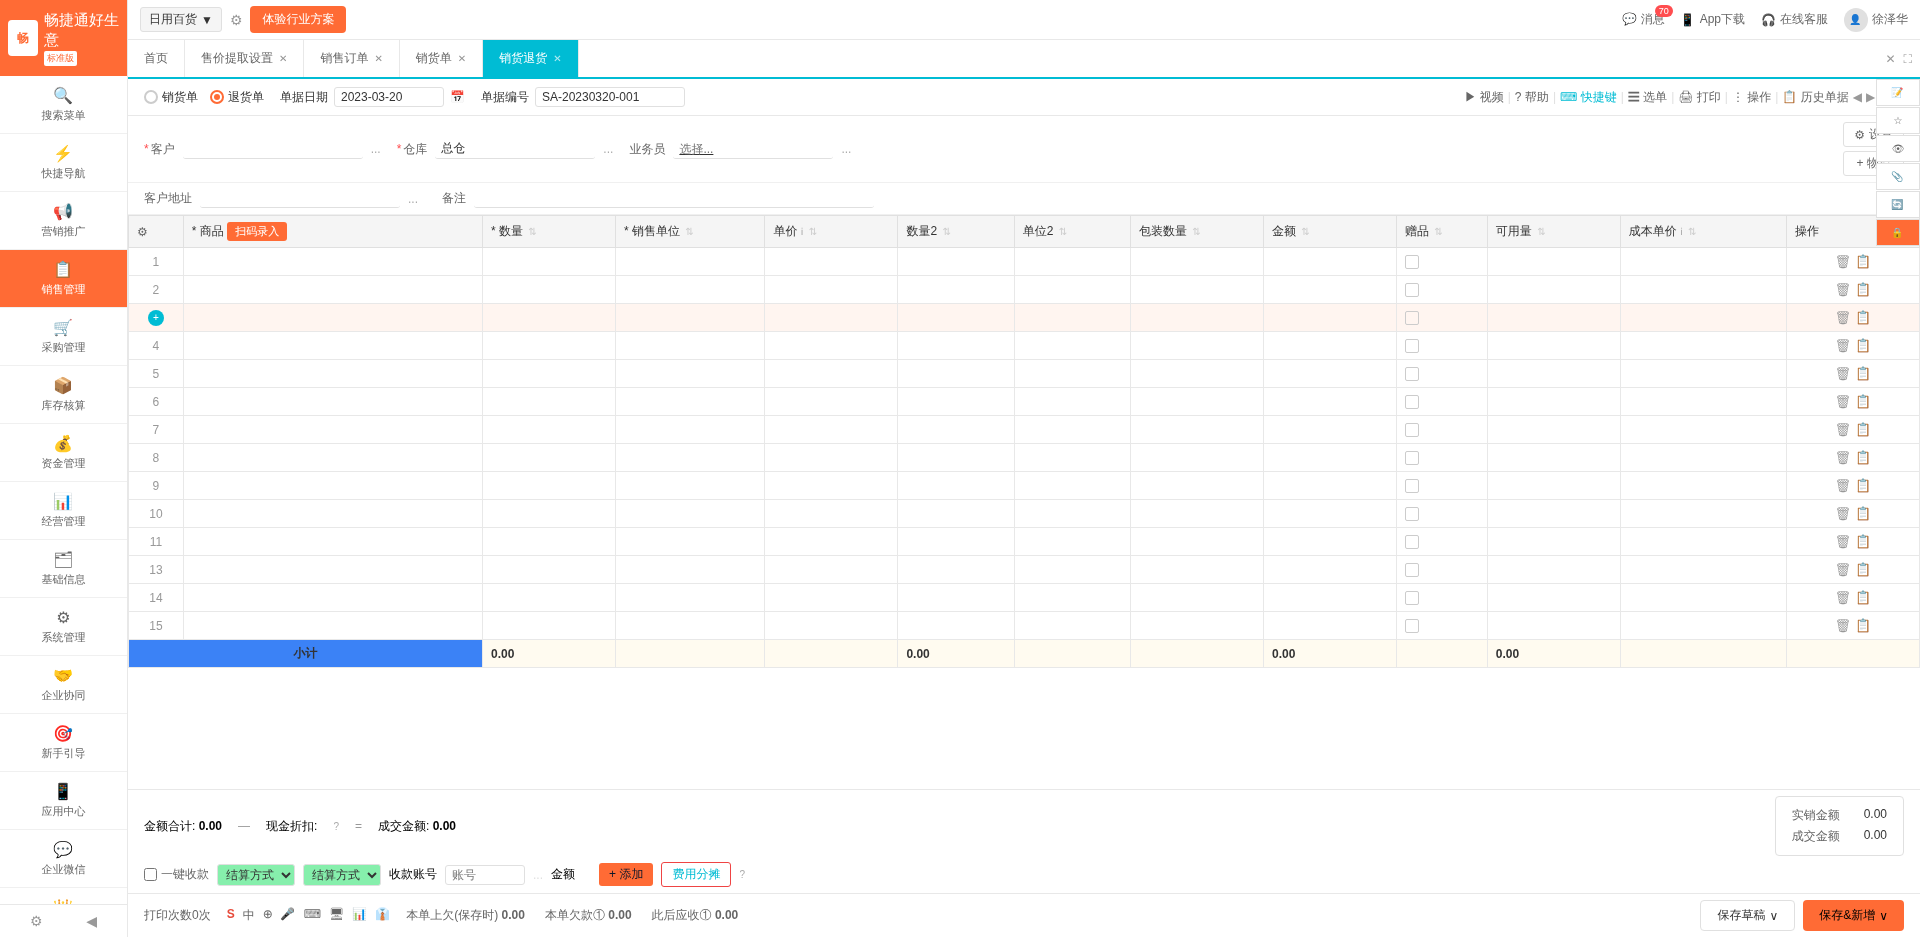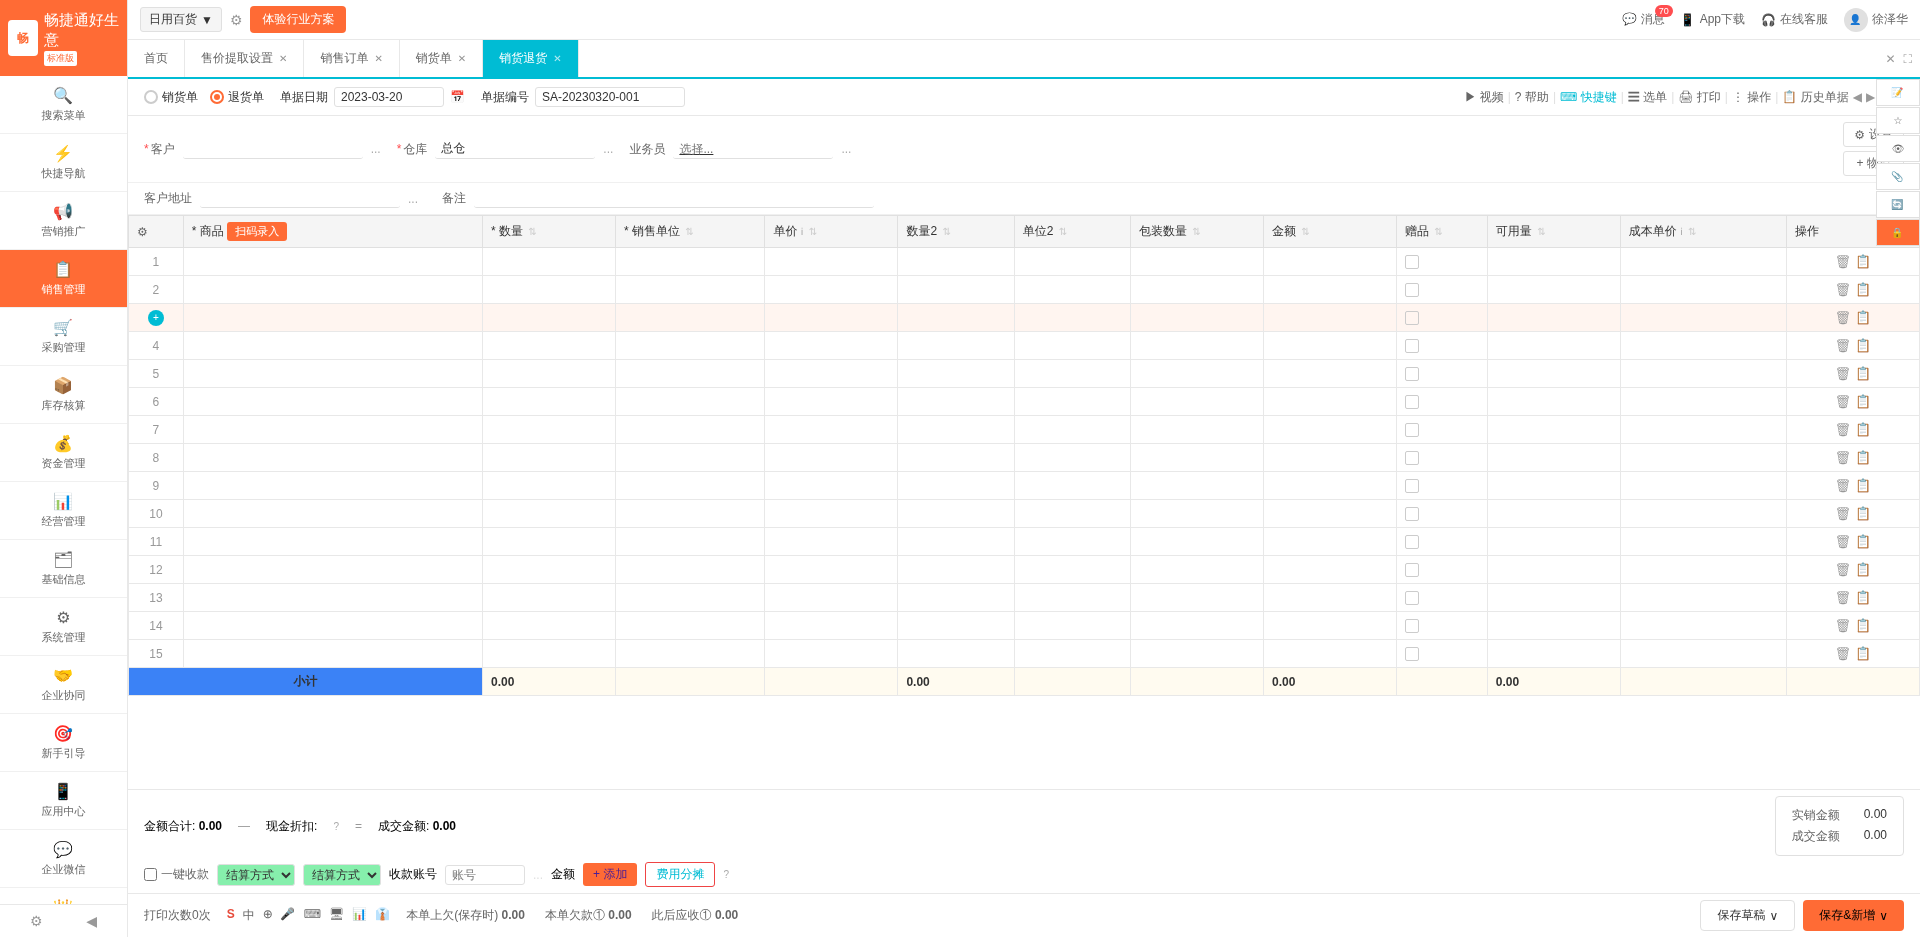--- a/index.html
+++ b/index.html
@@ -75,21 +75,21 @@
     .checkbox { width: 14px; height: 14px; border: 1px solid #ccc; border-radius: 2px; cursor: pointer; }
     .action-btns { display: flex; gap: 4px; justify-content: center; }
     .action-btn { color: #999; cursor: pointer; font-size: 13px; }
     .subtotal-row td { background: #fffbf0; font-weight: bold; }
     
     
     .footer { border-top: 1px solid #e8e8e8; padding: 6px 16px; background: #fff; }
     .footer-row1 { display: flex; align-items: center; gap: 16px; flex-wrap: wrap; }
     .footer-row2 { display: flex; align-items: center; gap: 8px; margin-top: 6px; flex-wrap: wrap; }
     .checkbox-label { display: flex; align-items: center; gap: 4px; color: #666; cursor: pointer; }
-    .add-btn { background: #ff6b35; color: #4c1d95; border: none; border-radius: 3px; padding: 3px 10px; cursor: pointer; font-size: 12px; }
+    .add-btn { background: #ff6b35; color: #0f172a; border: none; border-radius: 3px; padding: 3px 10px; cursor: pointer; font-size: 12px; margin-left: 16px; }
     .split-btn { background: #fff; border: 1px solid #ef4444; color: #00bcd4; border-radius: 3px; padding: 3px 10px; cursor: pointer; font-size: 12px; }
     .footer-bottom { display: flex; align-items: center; justify-content: space-between; padding: 6px 16px; border-top: 1px solid #e8e8e8; background: #fff; }
     .footer-info { display: flex; align-items: center; gap: 16px; color: #666; }
     .footer-summary { display: flex; gap: 20px; }
     .footer-buttons { display: flex; gap: 8px; }
     .btn-save-draft { background: #fff; border: 1px solid #e0e0e0; color: #333; border-radius: 4px; padding: 6px 16px; cursor: pointer; display: flex; align-items: center; gap: 4px; }
     .btn-save-new { background: #ff6b35; color: #000000; border: none; border-radius: 4px; padding: 6px 16px; cursor: pointer; display: flex; align-items: center; gap: 4px; }
     .amount-row { display: flex; justify-content: space-between; gap: 24px; color: #666; font-size: 12px; padding: 2px 0; }
     .amount-val { color: #333; }
     .content-wrapper { flex: 1; overflow: hidden; display: flex; flex-direction: column; position: relative; }
@@ -628,42 +628,20 @@
                 <td></td>
                 <td>
                   <div class="action-btns">
                     <span class="action-btn">🗑</span>
                     <span class="action-btn">📋</span>
                   </div>
                 </td>
               </tr>
             <tr>
                 <td class="row-number">11</td>
-                <td></td>
-                <td></td>
-                <td></td>
-                <td></td>
-                <td></td>
-                <td></td>
-                <td></td>
-                <td></td>
-                <td class="checkbox-cell">
-                  <div class="checkbox"></div>
-                </td>
-                <td></td>
-                <td></td>
-                <td>
-                  <div class="action-btns">
-                    <span class="action-btn">🗑</span>
-                    <span class="action-btn">📋</span>
-                  </div>
-                </td>
-              </tr>
-            <tr>
-                <td class="row-number">12</td>
                 <td></td>
                 <td></td>
                 <td></td>
                 <td></td>
                 <td></td>
                 <td></td>
                 <td></td>
                 <td></td>
                 <td class="checkbox-cell">
                   <div class="checkbox"></div>

